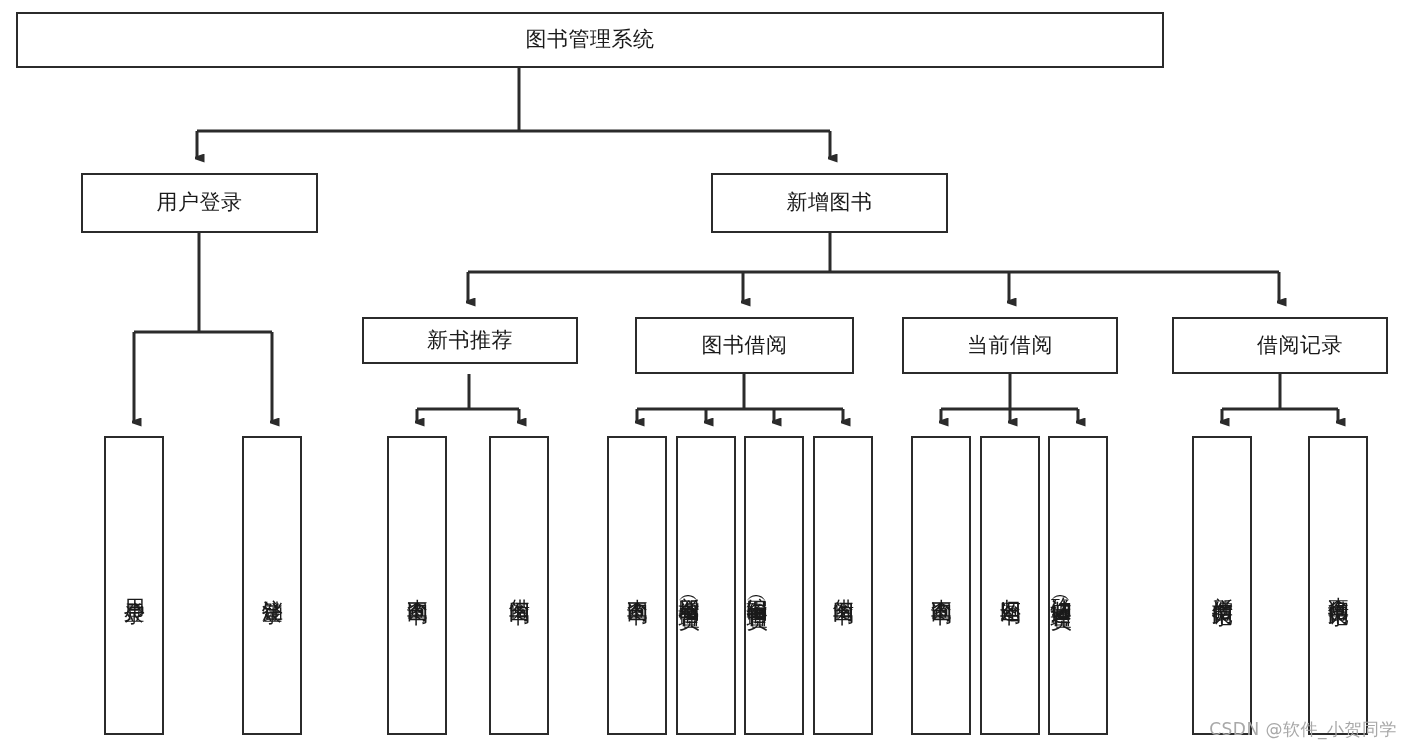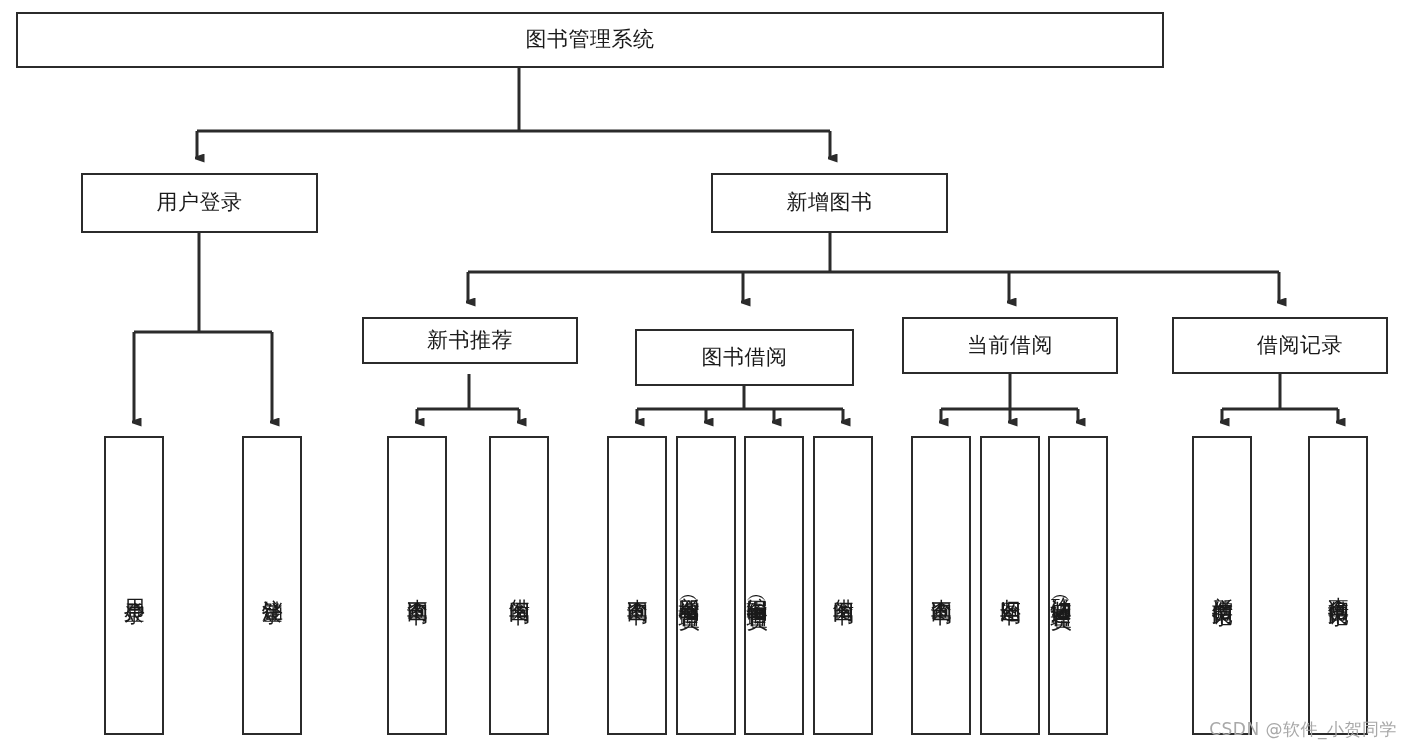--- a/index.html
+++ b/index.html
@@ -132,21 +132,21 @@
   <div class="node" style="left:81px; top:173px; width:237px; height:60px;">
     <span class="label">用户登录</span>
   </div>
   <div class="node" style="left:711px; top:173px; width:237px; height:60px;">
     <span class="label">新增图书</span>
   </div>
 
   <div class="node" style="left:362px; top:317px; width:216px; height:47px;">
     <span class="label">新书推荐</span>
   </div>
-  <div class="node" style="left:635px; top:329px; width:219px; height:57px;">
+  <div class="node" style="left:635px; top:317px; width:219px; height:57px;">
     <span class="label">图书借阅</span>
   </div>
   <div class="node" style="left:902px; top:317px; width:216px; height:57px;">
     <span class="label">当前借阅</span>
   </div>
   <div class="node" style="left:1172px; top:317px; width:216px; height:57px;padding-left:40px;">
     <span class="label">借阅记录</span>
   </div>
 
   <div class="node leaf midtext" style="left:104px; top:436px; width:60px; height:299px;">

